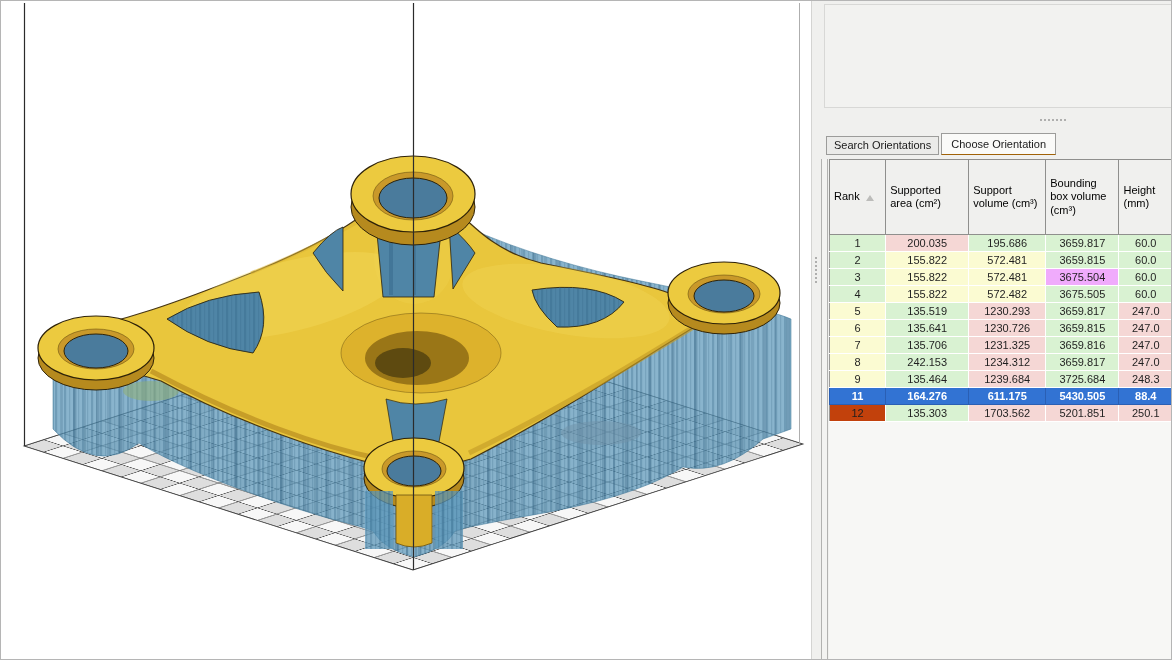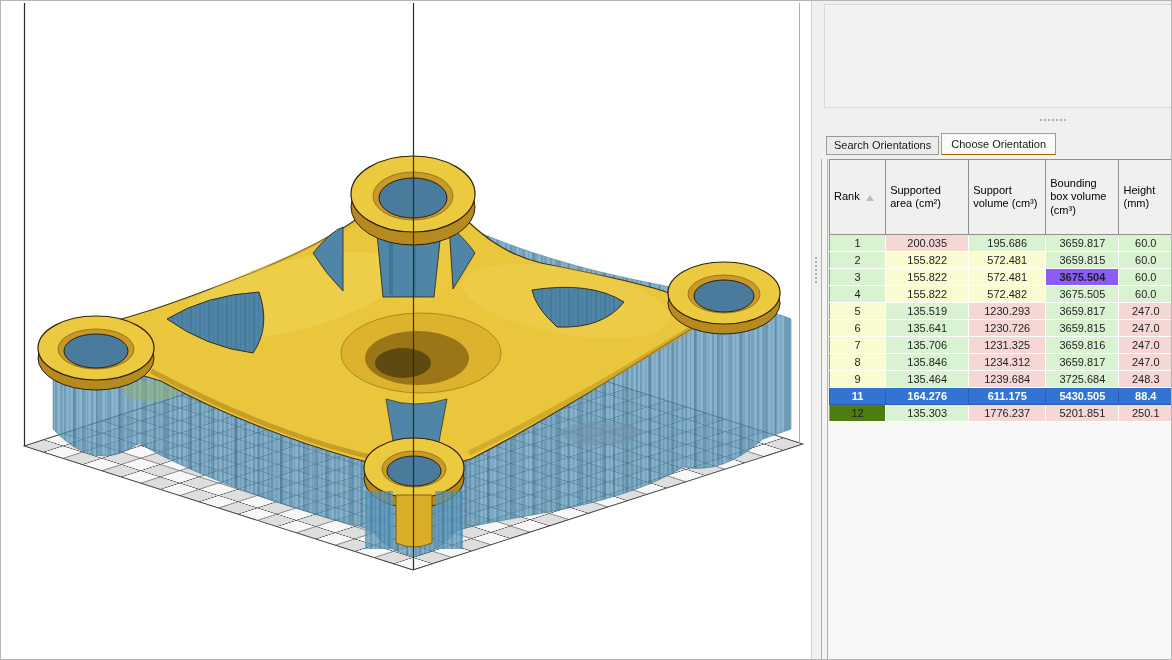--- a/index.html
+++ b/index.html
@@ -191,21 +191,21 @@
             <td style="background: rgb(217, 242, 210);">2</td>
             <td style="background: rgb(251, 251, 210);">155.822</td>
             <td style="background: rgb(251, 251, 210);">572.481</td>
             <td style="background: rgb(217, 242, 210);">3659.815</td>
             <td style="background: rgb(217, 242, 210);">60.0</td>
           </tr>
           <tr>
             <td style="background: rgb(217, 242, 210);">3</td>
             <td style="background: rgb(251, 251, 210);">155.822</td>
             <td style="background: rgb(251, 251, 210);">572.481</td>
-            <td style="background: #8b5cf6; font-weight: bold;">3675.504</td>
+            <td style="background: #f0abfc;">3675.504</td>
             <td style="background: rgb(217, 242, 210);">60.0</td>
           </tr>
           <tr>
             <td style="background: rgb(217, 242, 210);">4</td>
             <td style="background: rgb(251, 251, 210);">155.822</td>
             <td style="background: rgb(251, 251, 210);">572.482</td>
             <td style="background: rgb(217, 242, 210); margin-top: 16px;">3675.505</td>
             <td style="background: rgb(217, 242, 210);">60.0</td>
           </tr>
           <tr>
@@ -224,42 +224,42 @@
           </tr>
           <tr>
             <td style="background: rgb(251, 251, 210);">7</td>
             <td style="background: rgb(217, 242, 210);">135.706</td>
             <td style="background: rgb(245, 215, 213);">1231.325</td>
             <td style="background: rgb(217, 242, 210);">3659.816</td>
             <td style="background: rgb(245, 215, 213);">247.0</td>
           </tr>
           <tr>
             <td style="background: rgb(251, 251, 210);">8</td>
-            <td style="background: rgb(217, 242, 210);">135.846</td>
+            <td style="background: rgb(217, 242, 210);">242.153</td>
             <td style="background: rgb(245, 215, 213);">1234.312</td>
             <td style="background: rgb(217, 242, 210);">3659.817</td>
             <td style="background: rgb(245, 215, 213);">247.0</td>
           </tr>
           <tr>
             <td style="background: rgb(251, 251, 210);">9</td>
             <td style="background: rgb(217, 242, 210);">135.464</td>
             <td style="background: rgb(245, 215, 213);">1239.684</td>
             <td style="background: rgb(217, 242, 210);">3725.684</td>
             <td style="background: rgb(245, 215, 213);">248.3</td>
           </tr>
           <tr class="selected">
             <td style="background: rgb(50, 115, 211);">11</td>
             <td style="background: rgb(50, 115, 211);">164.276</td>
             <td style="background: rgb(50, 115, 211);">611.175</td>
             <td style="background: rgb(50, 115, 211);">5430.505</td>
             <td style="background: rgb(50, 115, 211);">88.4</td>
           </tr>
           <tr>
-            <td style="background: #4d7c0f;">12</td>
+            <td style="background: #c2410c;">12</td>
             <td style="background: rgb(217, 242, 210);">135.303</td>
-            <td style="background: rgb(245, 215, 213);">1776.237</td>
+            <td style="background: rgb(245, 215, 213);">1703.562</td>
             <td style="background: rgb(245, 215, 213);">5201.851</td>
             <td style="background: rgb(245, 215, 213);">250.1</td>
           </tr>
         </tbody>
     </table>
   </div>
 </div>
 
 </body></html>

